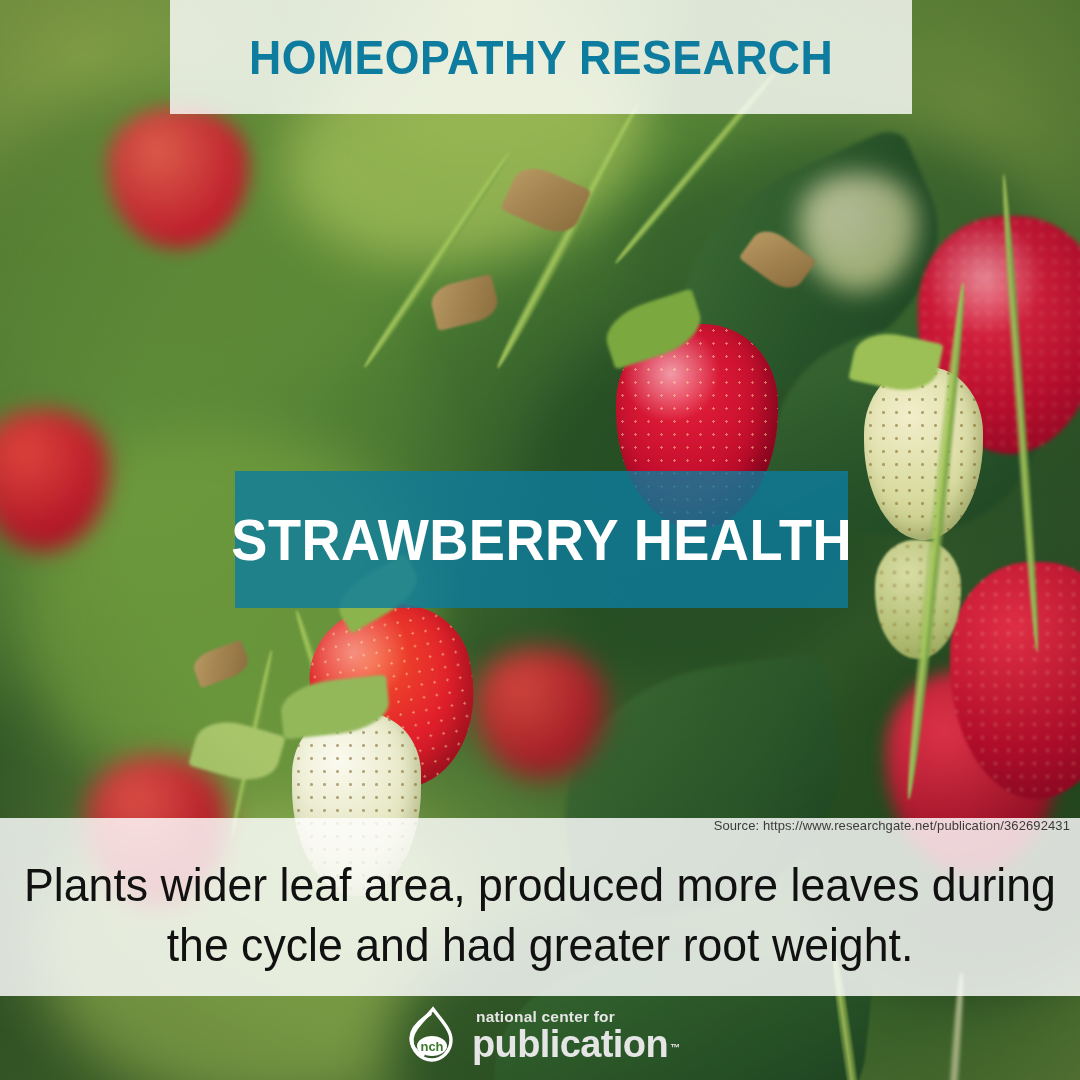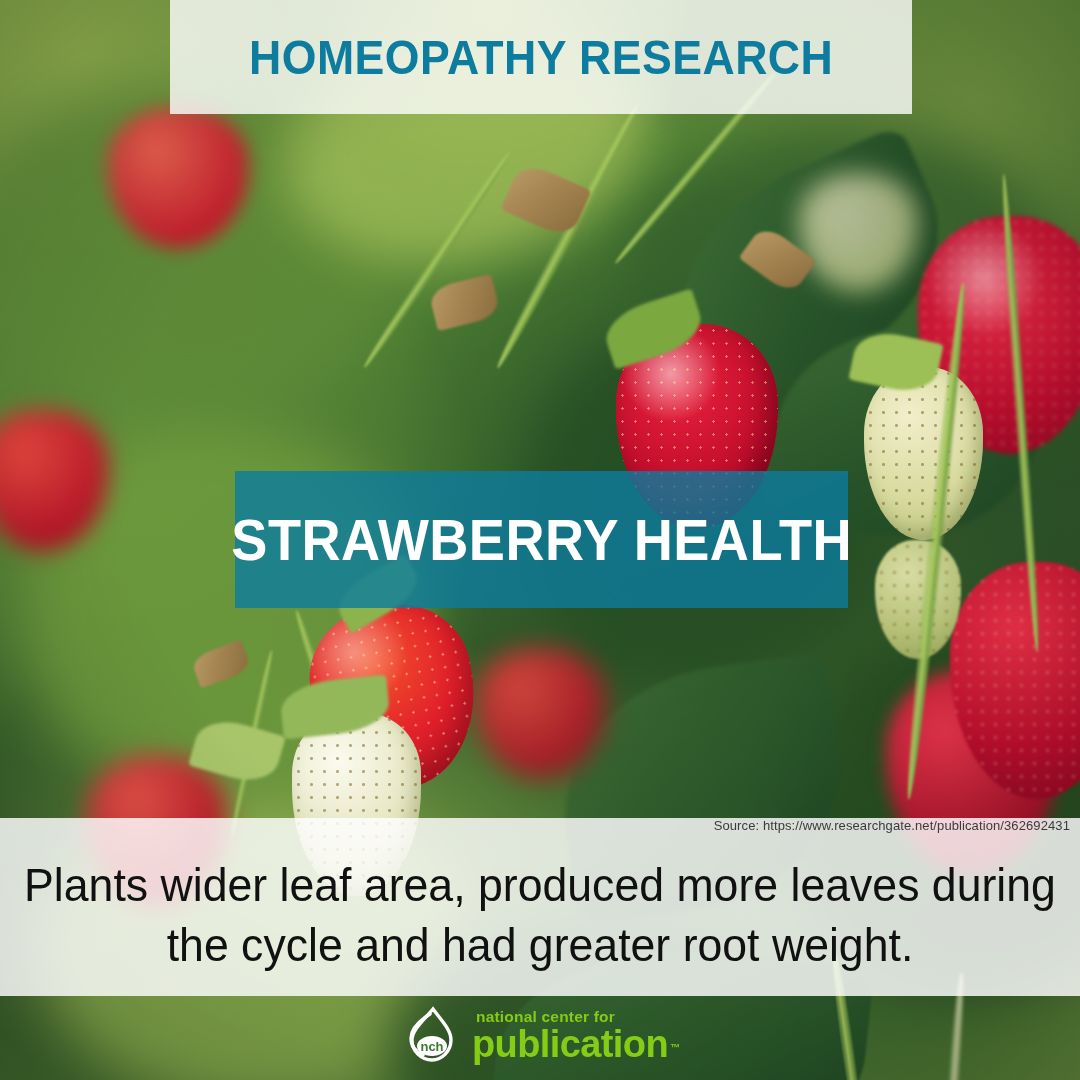--- a/index.html
+++ b/index.html
@@ -220,21 +220,21 @@
     transform:scaleX(.97);
   }
 
   
   .logo {
     position:absolute;
     left:0; top:1002px; width:1080px; height:68px;
     display:flex; align-items:center; justify-content:center; gap:10px;
   }
   .logo-mark { position:relative; width:62px; height:62px;text-align:center; }
-  .logo-words { position:relative; color:#84cc16; line-height:1; }
+  .logo-words { position:relative; color:#e5e5e5; line-height:1; }
   .logo-top {
     font-size:15.5px; font-weight:bold; letter-spacing:.2px;
     margin-left:4px; margin-bottom:1px;
   }
   .logo-main {
     font-size:38px; font-weight:bold; letter-spacing:-.6px;
     position:relative; display:inline-block;
   }
   .logo-tm {
     font-size:10px; font-weight:bold; vertical-align:super;

